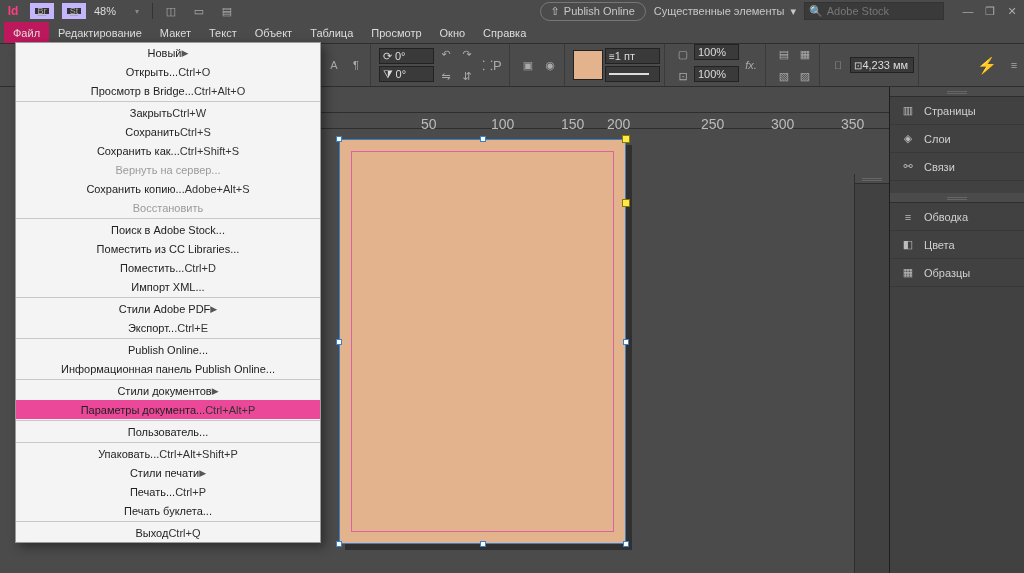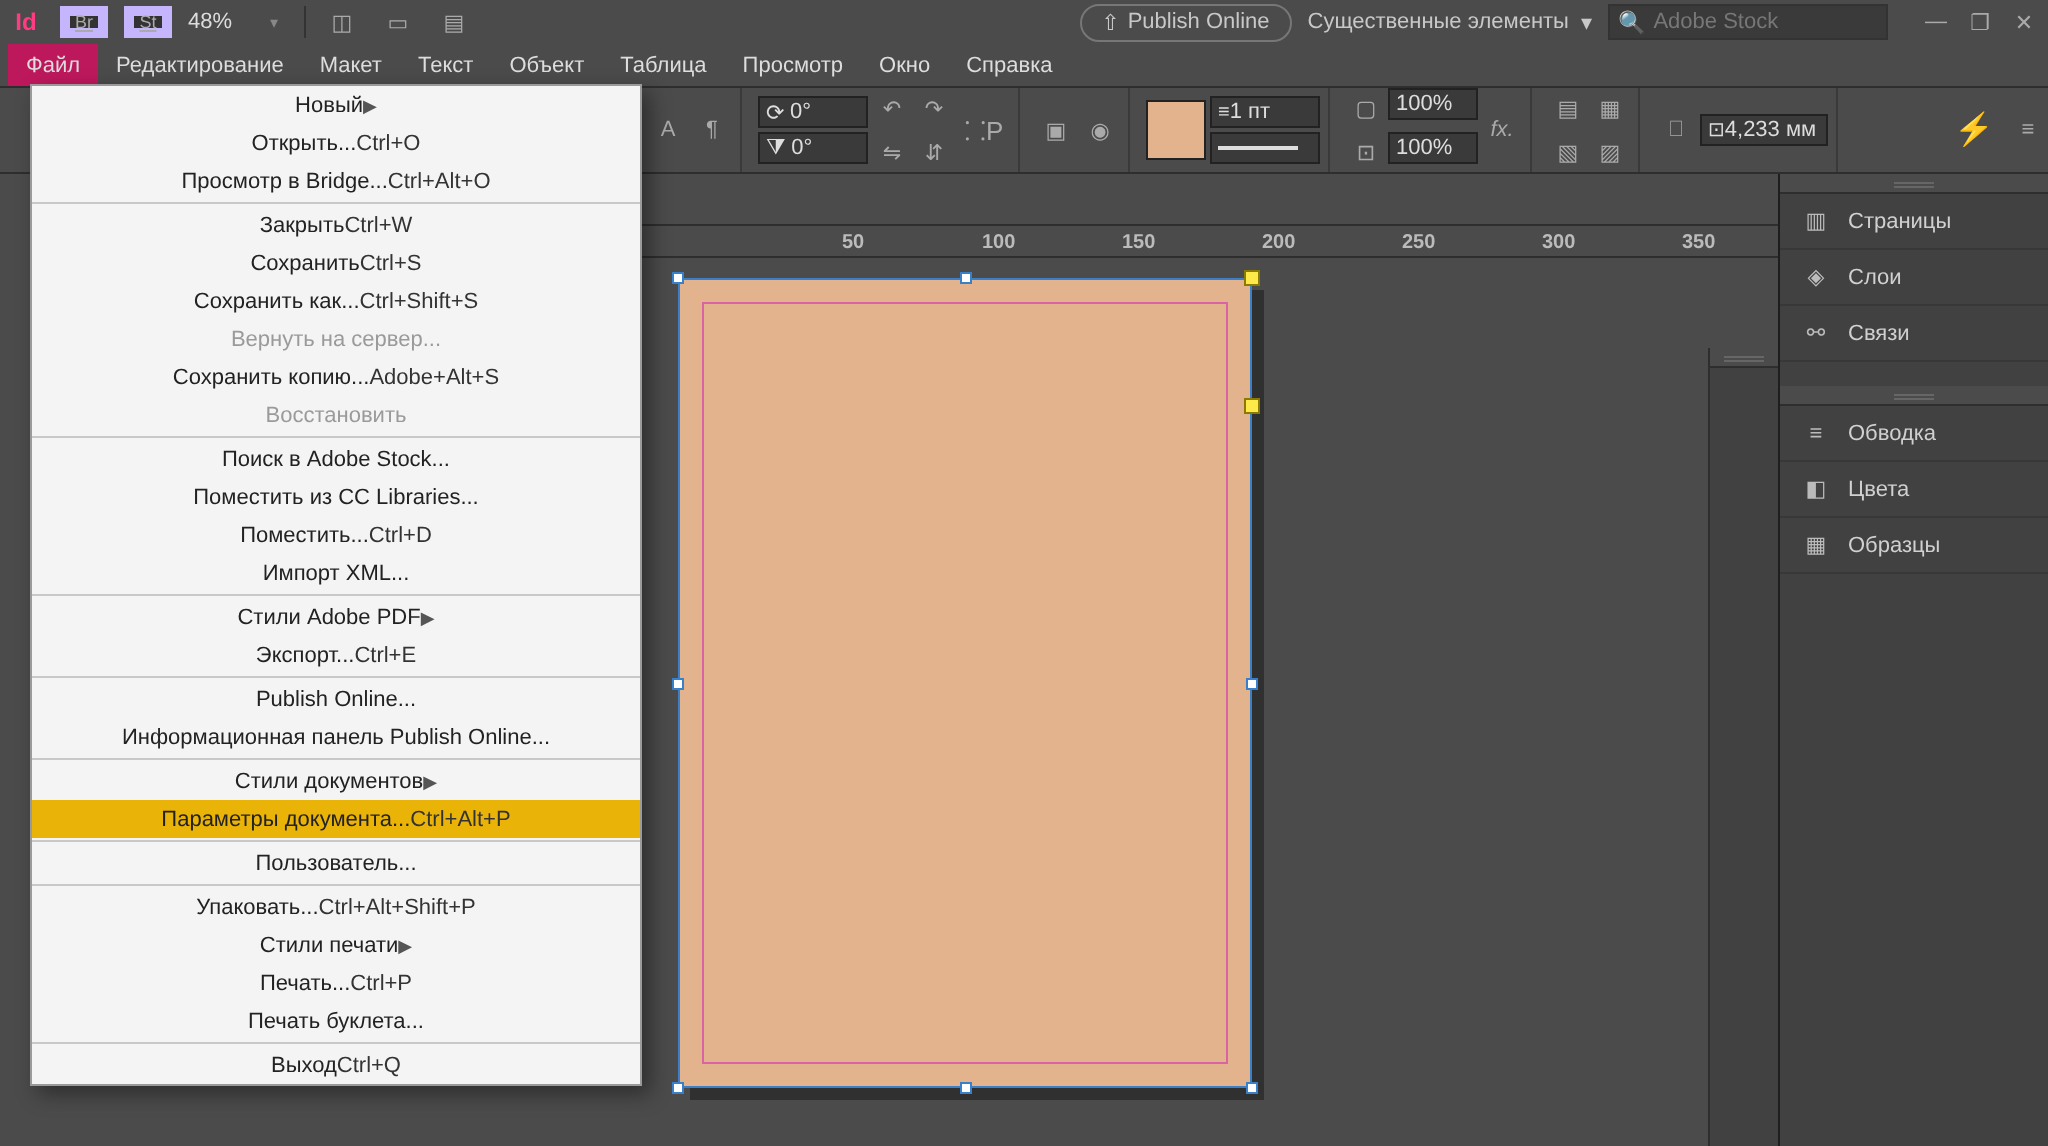--- a/index.html
+++ b/index.html
@@ -24,21 +24,21 @@
 .ctrlbar { height: 43px; background: #4b4b4b; display: flex; align-items: center; border-bottom: 1px solid #2e2e2e; padding-left: 320px; gap: 4px; }
 .ctrl-group { display: flex; align-items: center; gap: 2px; height: 100%; padding: 0 4px; border-right: 1px solid #3a3a3a; }
 .ctrl-ico { width: 20px; height: 20px; display: flex; align-items: center; justify-content: center; color: #aaa; background: #4b4b4b; }
 .ctrl-swatch { width: 30px; height: 30px; border: 1px solid #222; }
 .ctrl-field { width: 55px; height: 16px; background: #3a3a3a; border: 1px solid #222; display: flex; align-items: center; padding: 0 3px; font-size: 10px; color: #ddd; }
 .bolt { width: 26px; height: 36px; display: flex; align-items: center; justify-content: center; color: #ccc; font-size: 16px; }
 
 .workarea { position: absolute; top: 87px; left: 0; right: 0; bottom: 0; display: flex; }
 .doc-side { width: 889px; height: 100%; position: relative; background: #4b4b4b; }
 .ruler-h { position: absolute; top: 25px; left: 55px; right: 0; height: 17px; background: #4b4b4b; border-top: 1px solid #2e2e2e; border-bottom: 1px solid #2e2e2e; }
-.ruler-h .tick { position: absolute; top: 3px; font-size: 10px; color: #bbb; font-weight: bold; }
+.ruler-h .tick { position: absolute; top: 3px; font-size: 14px; color: #bbb; }
 .canvas-zone { position: absolute; top: 42px; left: 69px; right: 0; bottom: 0; background: #4b4b4b; overflow: hidden; }
 .page { position: absolute; top: 10px; left: 270px; width: 287px; height: 405px; background: #e3b38e; box-shadow: 6px 6px 0 rgba(0,0,0,0.35); }
 .page .margin { position: absolute; inset: 12px; border: 1px solid #d963a3; }
 .handle { position: absolute; width: 6px; height: 6px; background: #fff; border: 1px solid #3a80c8; }
 .handle.tl { top: -3px; left: -3px; } .handle.tm { top: -3px; left: calc(50% - 3px); } .handle.tr { top: -3px; right: -3px; }
 .handle.ml { top: calc(50% - 3px); left: -3px; } .handle.mr { top: calc(50% - 3px); right: -3px; }
 .handle.bl { bottom: -3px; left: -3px; } .handle.bm { bottom: -3px; left: calc(50% - 3px); } .handle.br { bottom: -3px; right: -3px; }
 .sel-border { position: absolute; inset: 0; border: 1px solid #3a80c8; pointer-events: none; }
 .anchor { position: absolute; width: 8px; height: 8px; background: #ffe94a; border: 1px solid #8a7a00; }
 .anchor.a1 { top: -4px; right: -4px; } .anchor.a2 { top: 60px; right: -4px; }
@@ -46,21 +46,21 @@
 .panelcol { width: 135px; background: #414141; border-left: 1px solid #1e1e1e; }
 .panelcol2 { width: 35px; background: #414141; border-left: 1px solid #2e2e2e; position: absolute; right: 135px; top: 87px; bottom: 0; }
 .phead { height: 10px; background: #4b4b4b; border-bottom: 1px solid #2e2e2e; display:flex; justify-content:center; }
 .phead .grip { width:20px; height:3px; border-top:1px solid #666; border-bottom:1px solid #666; margin-top:4px; }
 .prow { height: 28px; display: flex; align-items: center; gap: 8px; padding: 0 10px; color: #d0d0d0; border-bottom: 1px solid #383838; }
 .psep { height: 12px; background: #414141; }
 .picon { width: 16px; height: 16px; display: flex; align-items: center; justify-content: center; color: #bbb; }
 
 .dropdown { position: absolute; top: 42px; left: 15px; width: 306px; background: #f4f4f4; color: #222; box-shadow: 4px 4px 10px rgba(0,0,0,0.4); border: 1px solid #9a9a9a; z-index: 100; }
 .dd-row { height: 19px; display: flex; align-items: center; padding: 0 12px; justify-content: center; }
-.dd-row.hi { background: #eab308; }
+.dd-row.hi { background: #ec4899; }
 .dd-row.dis { color: #9a9a9a; }
 .dd-sep { height: 1px; background: #c8c8c8; margin: 1px 0; }
 .dd-row .arrow { font-size: 9px; color: #555; }
 .dd-row .sc { font-size: 11px; color: #333; }
 
 .toolcol { position: absolute; top: 87px; left: 36px; width: 30px; bottom: 0; background: #4b4b4b; border-right: 1px solid #2e2e2e; }
 </style>
 </head>
 <body>
 
@@ -183,21 +183,21 @@
   <div class="ctrl-ico">≡</div>
 </div>
 
 <div class="workarea">
   <div class="toolcol"></div>
   <div class="doc-side">
     <div class="ruler-h">
       <span class="tick" style="left:366px">50</span>
       <span class="tick" style="left:436px">100</span>
       <span class="tick" style="left:506px">150</span>
-      <span class="tick" style="left:576px">200</span>
+      <span class="tick" style="left:552px">200</span>
       <span class="tick" style="left:646px">250</span>
       <span class="tick" style="left:716px">300</span>
       <span class="tick" style="left:786px">350</span>
     </div>
     <div class="canvas-zone">
       <div class="page">
         <div class="margin"></div>
         <div class="sel-border"></div>
         <div class="handle tl"></div>
         <div class="handle tm"></div>

